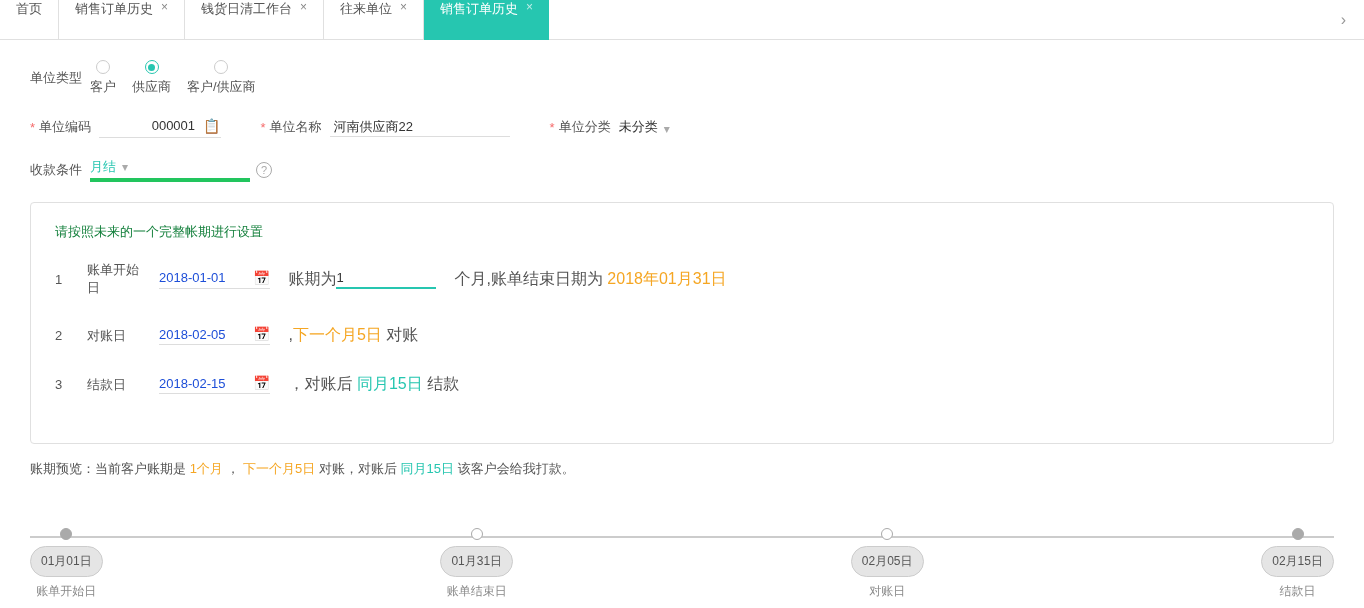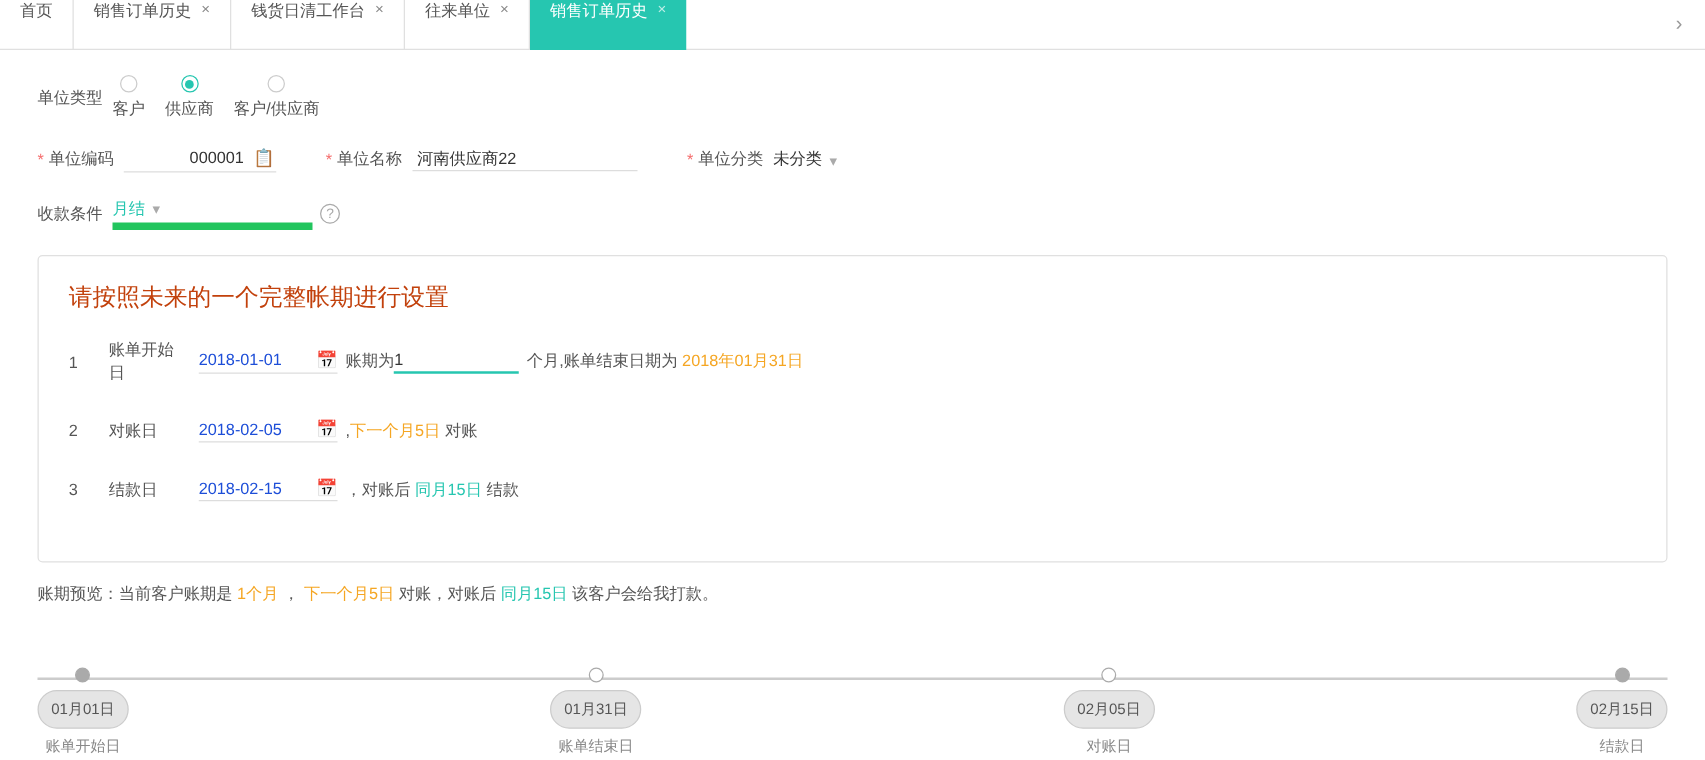--- a/index.html
+++ b/index.html
@@ -139,21 +139,21 @@
       color: #aaa;
       cursor: pointer;
       margin-left: 4px;
       font-size: 14px;
     }
 
     
     .select-field {
       display: flex;
       align-items: center;
-      border-bottom: 6px solid #22c55e;
+      border-bottom: 4px solid #22c55e;
       padding-bottom: 2px;
       min-width: 160px;
       cursor: pointer;
     }
     .select-value {
       font-size: 13px;
       color: #26c6b0;
       margin-right: 6px;
     }
     .chevron-icon { color: #aaa; font-size: 12px; }
@@ -181,22 +181,22 @@
     }
 
     
     .period-box {
       border: 1px solid #e0e0e0;
       border-radius: 4px;
       padding: 20px 24px;
       margin-bottom: 16px;
     }
     .period-box-title {
-      font-size: 19px;
-      color: #c2410c;
+      font-size: 13px;
+      color: #15803d;
       margin-bottom: 20px;
     }
 
     .period-row {
       display: flex;
       align-items: center;
       margin-bottom: 28px;
     }
     .period-num {
       width: 20px;
@@ -219,23 +219,23 @@
     .period-date-input input {
       border: none;
       outline: none;
       font-size: 13px;
       color: #1d4ed8;
       background: transparent;
       width: 90px;
     }
 
     .period-suffix {
-      font-size: 13px;
-      color: #555;
-      margin-left: 6px;
+      font-size: 16px;
+      color: #555;
+      margin-left: 18px;
     }
     .period-month-input {
       border: none;
       border-bottom: 2px solid #26c6b0;
       outline: none;
       font-size: 13px;
       color: #333;
       width: 100px;
       padding-bottom: 2px;
       text-align: left;

